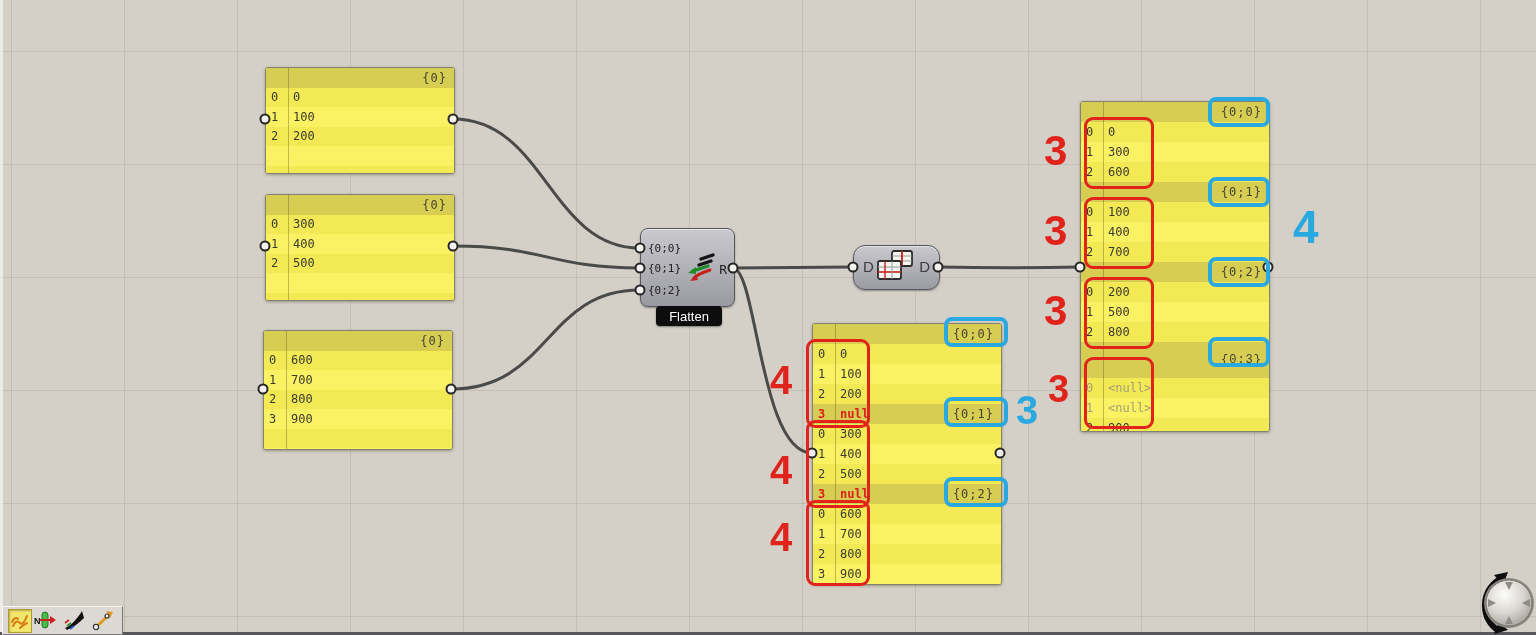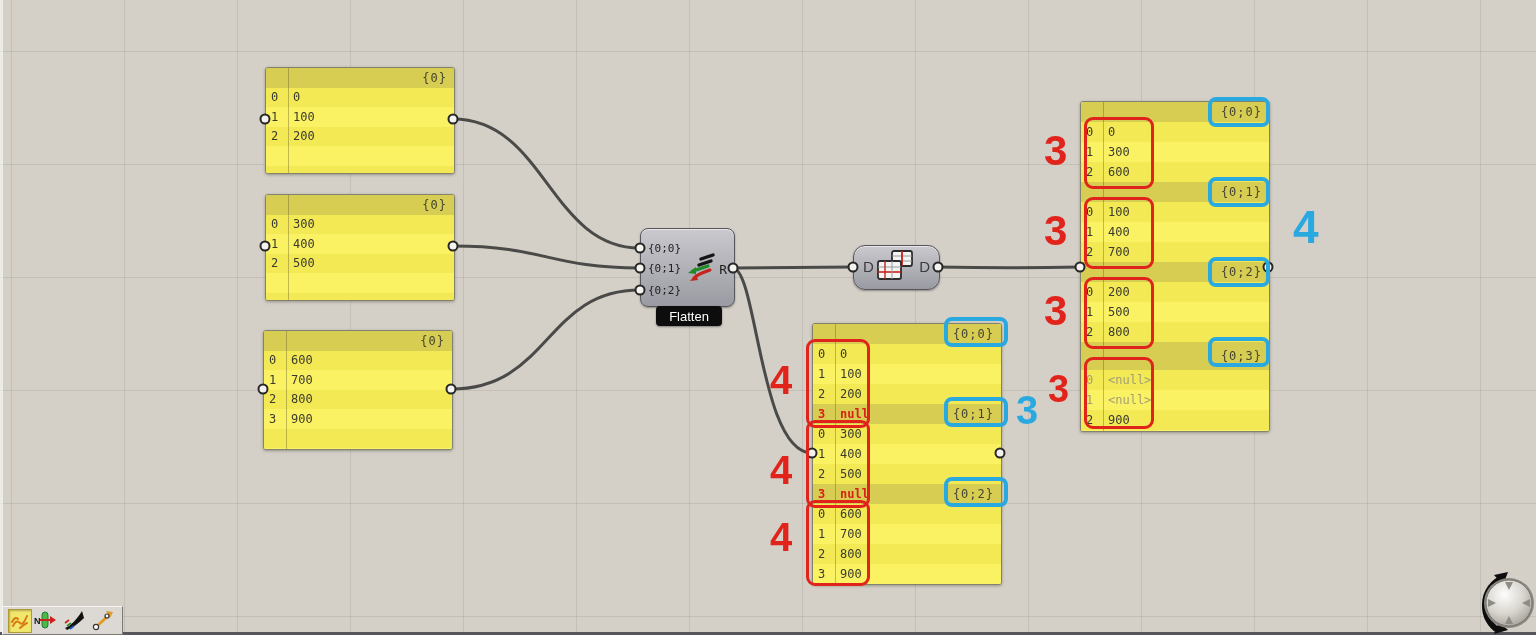--- a/index.html
+++ b/index.html
@@ -329,21 +329,21 @@
       <div class="prow light" style="height: 20px;">
         <span class="idx">1</span>
         <span class="val">500</span>
         <span class="bandlbl"></span>
       </div>
       <div class="prow dark" style="height: 20px;">
         <span class="idx">2</span>
         <span class="val">800</span>
         <span class="bandlbl"></span>
       </div>
-      <div class="prow band" style="height: 28px;">
+      <div class="prow band" style="height: 36px; font-family: Liberation Mono, monospace;">
         <span class="idx"></span>
         <span class="val"></span>
         <span class="bandlbl">{0;3}</span>
       </div>
       <div class="prow dark null" style="height: 20px;">
         <span class="idx">0</span>
         <span class="val">&lt;null&gt;</span>
         <span class="bandlbl"></span>
       </div>
       <div class="prow light null" style="height: 20px;">

